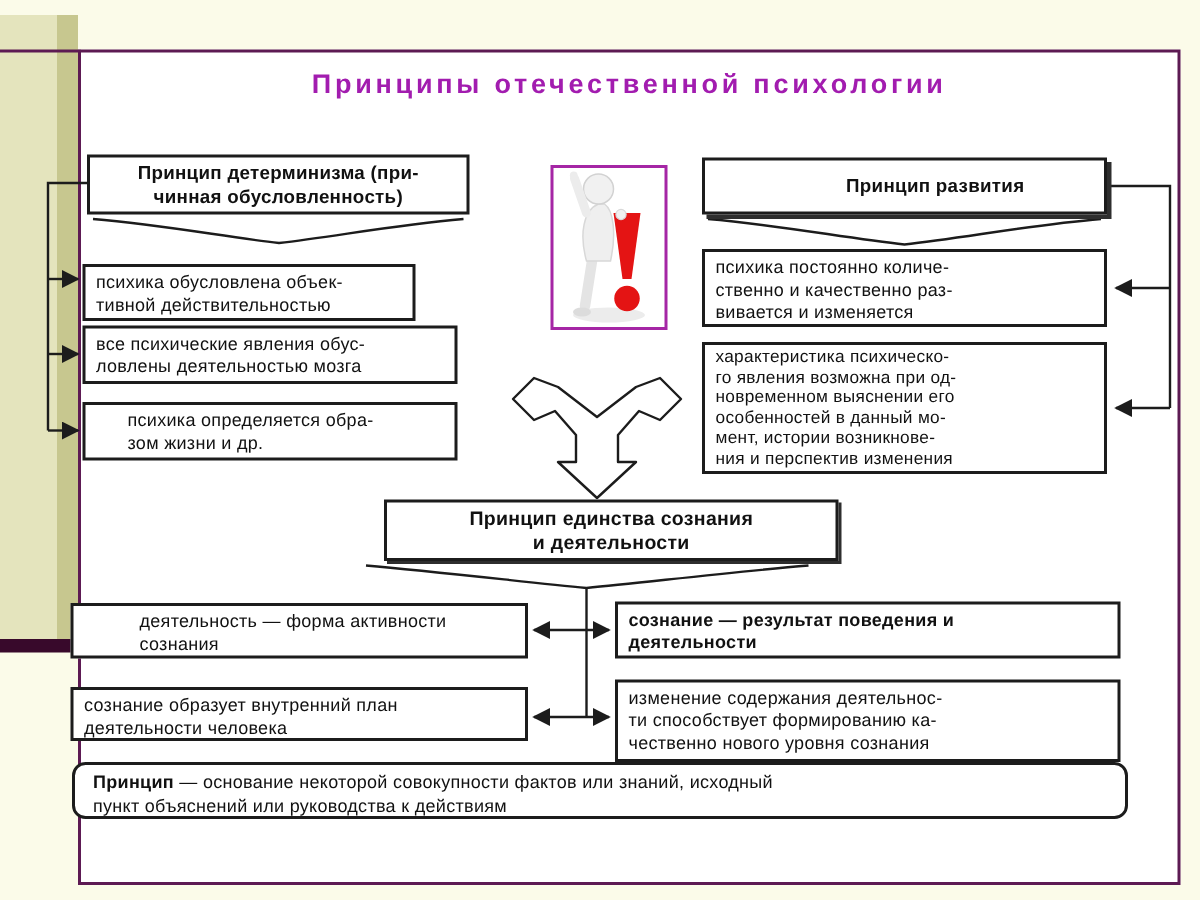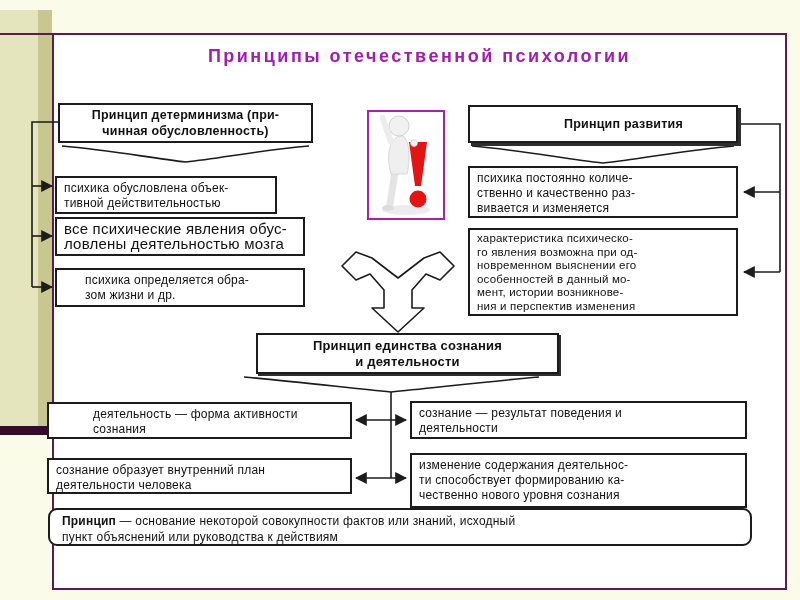--- a/index.html
+++ b/index.html
@@ -31,29 +31,29 @@
   .hbox{
     font-weight:bold;text-align:center;
     display:flex;align-items:center;justify-content:center;
     font-size:12.5px;line-height:16px;
   }
   .shadow{box-shadow:3px 3px 0 #2e2e2e;}
   .shadow-sm{box-shadow:2px 2px 0 #2e2e2e;margin-left:16px;}
   
   .det-header{left:58px;top:103px;width:255px;height:40px;}
   .det-i1{left:55px;top:152px;width:222px;height:38px;margin-top:24px;}
-  .det-i2{left:55px;top:217px;width:250px;height:39px;font-size:15px;line-height:14.5px;}
+  .det-i2{left:55px;top:217px;width:250px;height:39px;font-size:12px;line-height:14.5px;}
   .det-i3{left:55px;top:268px;width:250px;height:39px;padding-left:28px;}
   .dev-header{left:468px;top:105px;width:270px;height:38px;padding-left:48px;}
   .dev-i1{left:468px;top:166px;width:270px;height:52px;}
   .dev-i2{left:468px;top:228px;width:270px;height:88px;font-size:11.5px;line-height:13.6px;padding-top:2px;}
   .unity-header{left:240px;top:333px;width:303px;height:41px;font-size:13px;}
   .bl1{left:47px;top:402px;width:305px;height:37px;padding-left:44px;}
   .bl2{left:47px;top:458px;width:305px;height:36px;}
-  .br1{left:410px;top:401px;width:337px;height:38px;}
+  .br1{left:410px;top:401px;width:337px;height:38px;font-weight:bold;}
   .br2{left:410px;top:453px;width:337px;height:55px;}
   .def-box{
     left:48px;top:508px;width:704px;height:38px;border-radius:9px;
     font-size:12px;line-height:16px;padding:3px 12px;letter-spacing:.2px;
   }
   .def-box b{font-weight:bold;}
   
   .figure-box{left:367px;top:110px;width:78px;height:110px;background:#fff;border:2px solid #a526a5;z-index:3;}
   .figure-box svg{display:block;width:100%;height:100%;}
   

